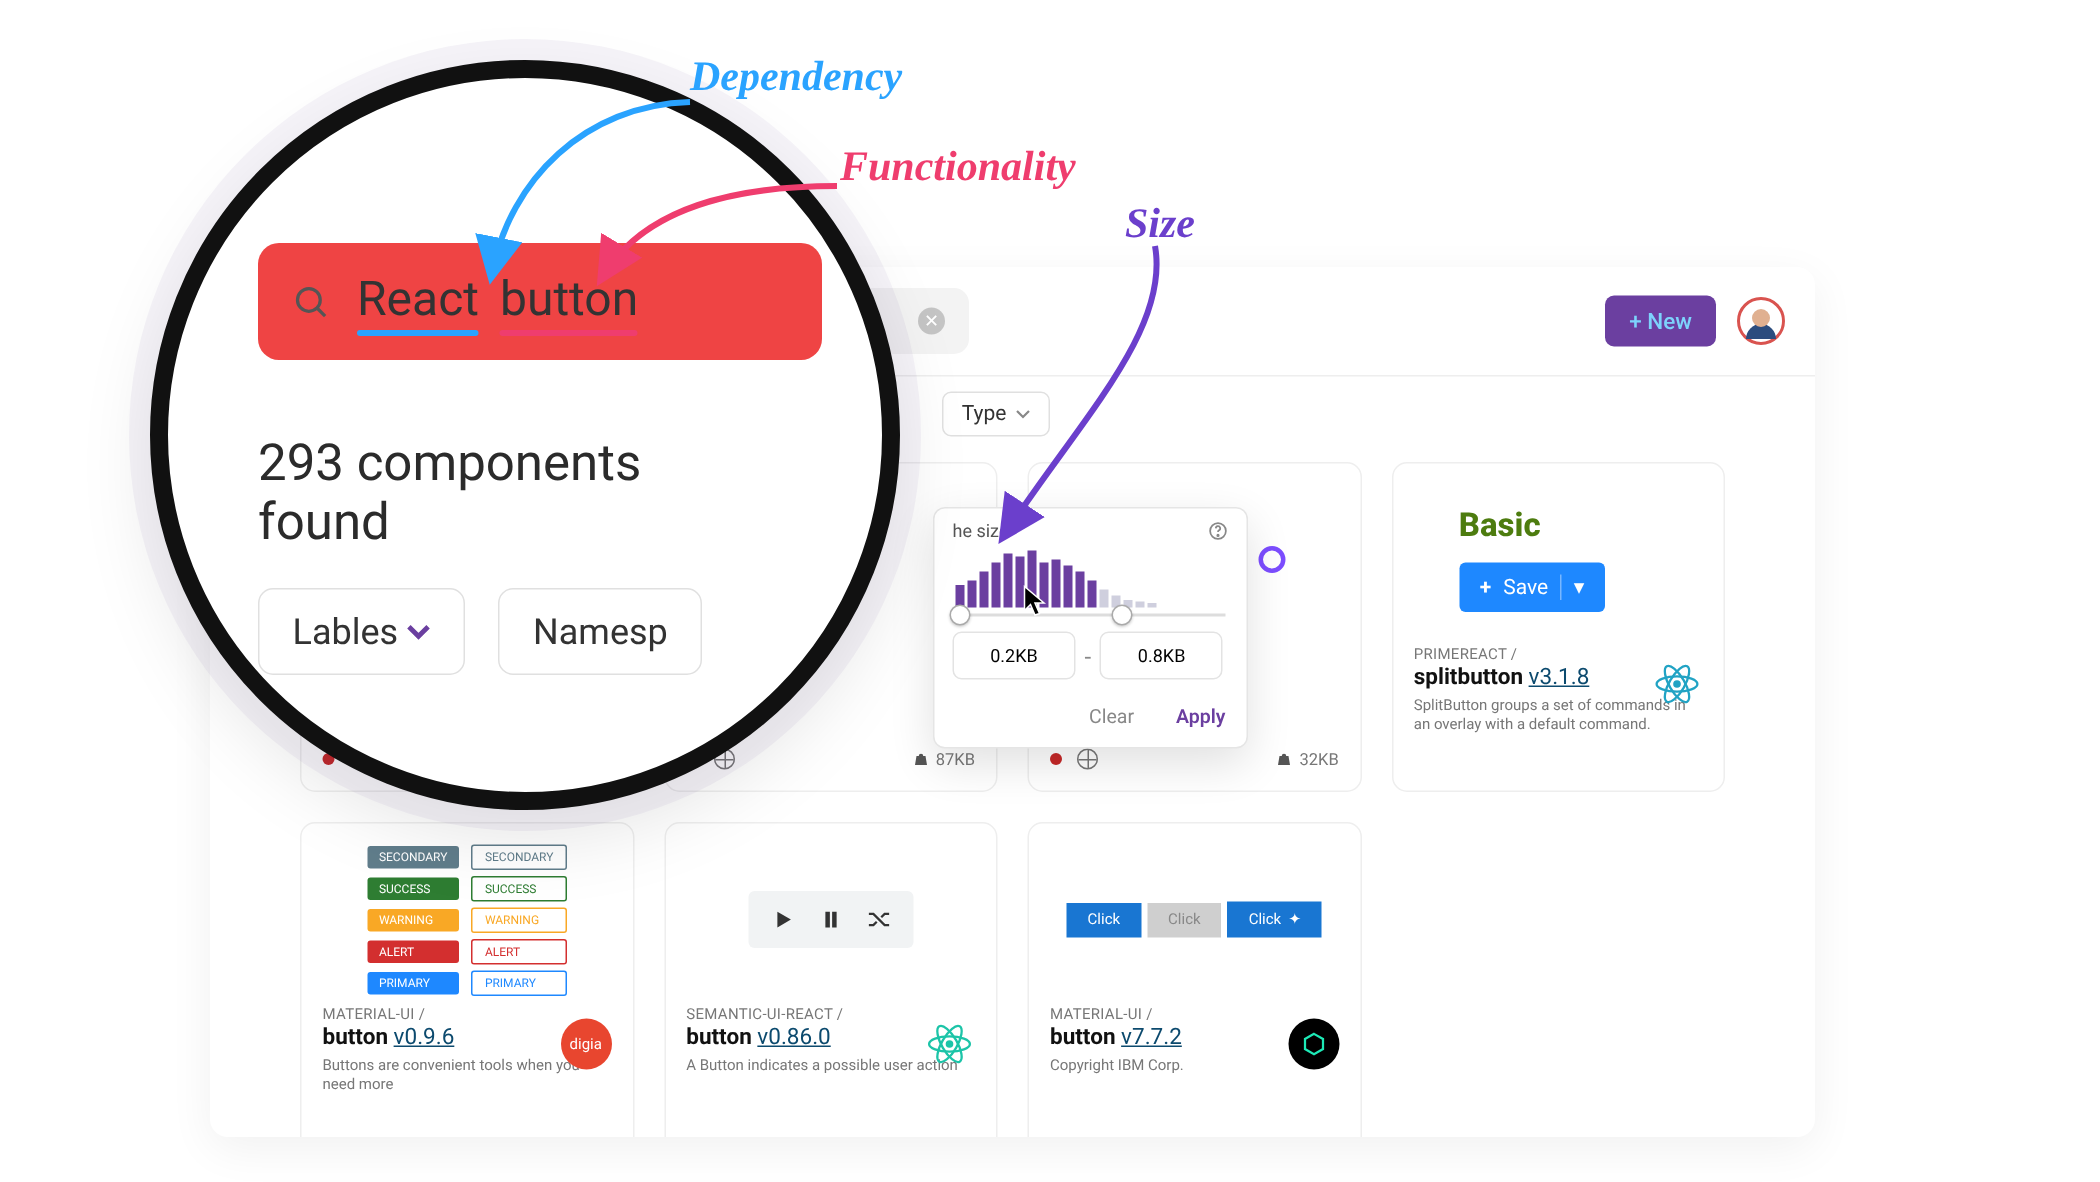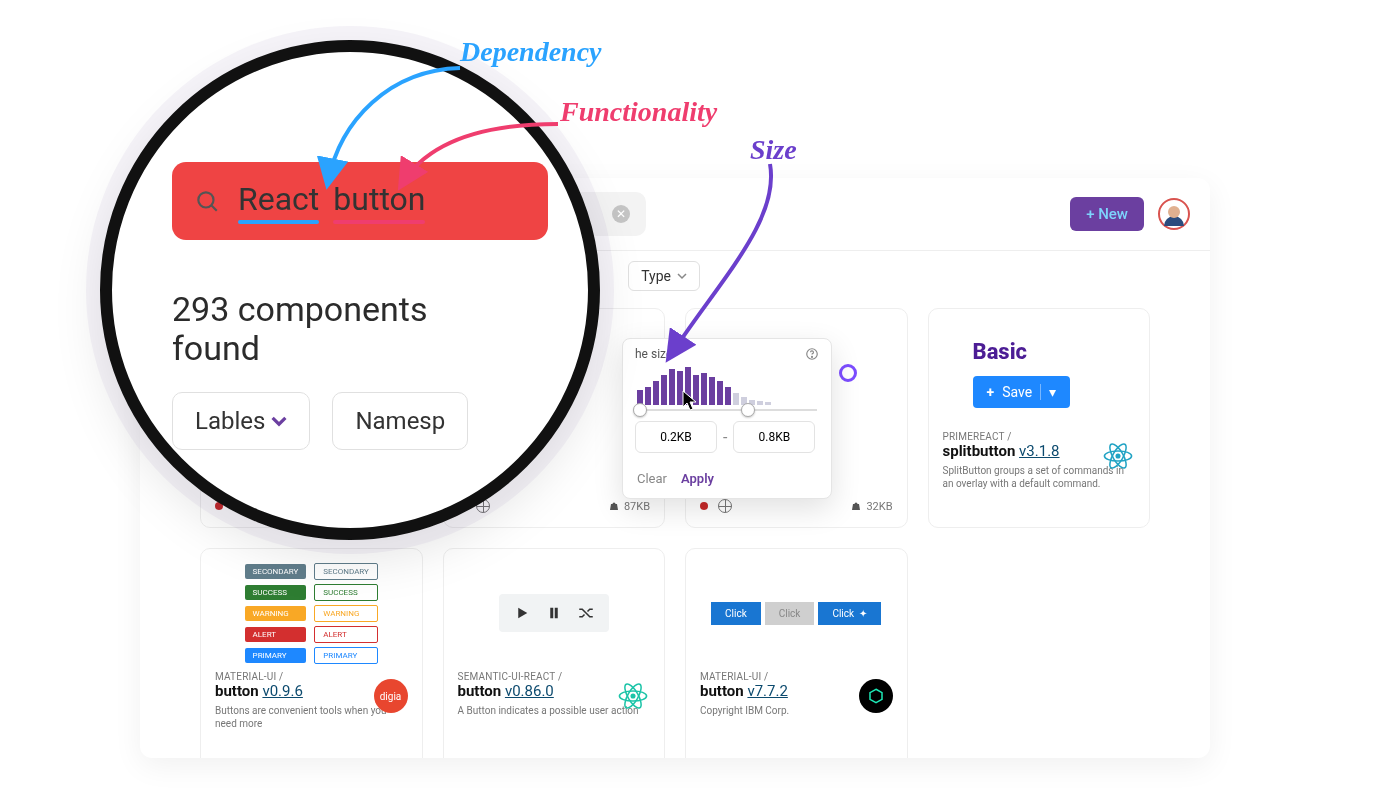--- a/index.html
+++ b/index.html
@@ -32,21 +32,21 @@
   .size-pop .title { padding:8px 12px; font-size:12px; color:#555; display:flex; justify-content:space-between; align-items:center;}
   .size-pop .title svg{width:14px;height:14px;color:#888;}
   .histo { height:40px; display:flex; align-items:flex-end; gap:2px; padding:0 14px 4px; }
   .histo span { width:6px; background:#6b3fa0; display:block; }
   .range-line { height:2px; background:#ddd; margin:0 14px; position:relative; }
   .handle { position:absolute; top:-6px; width:14px; height:14px; border-radius:50%; background:#fff; border:1px solid #aaa; box-shadow:0 1px 2px rgba(0,0,0,.2);}
   .handle.left{ left:-4px;} .handle.right{ left:104px;}
   .size-inputs { display:flex; align-items:center; gap:6px; padding:10px 12px; }
   .size-inputs input { width:82px; border:1px solid #e3e3e3; border-radius:6px; padding:8px; font-size:12px; text-align:center;}
   .size-inputs .dash{ color:#888;}
-  .size-actions { display:flex; gap:14px; padding:8px 14px 12px; font-size:13px;}
+  .size-actions { display:flex; justify-content:flex-end; gap:28px; padding:8px 14px 12px; font-size:13px;}
   .size-actions .clear{ color:#888; cursor:pointer;} .size-actions .apply{ color:#6b3fa0; font-weight:600; cursor:pointer;}
 
   
   .content { position:absolute; left:60px; top:130px; right:60px; }
 
   
   .grid { display:grid; grid-template-columns:repeat(4, 1fr); gap:20px; }
   .card { background:#fff; border:1px solid #eee; border-radius:10px; padding:14px; min-height:220px; display:flex; flex-direction:column; position:relative; }
   .card .preview { height:100px; display:flex; align-items:center; justify-content:center; gap:10px; flex-wrap:wrap; }
   .card .ns { font-size:10px; letter-spacing:.02em; color:#777; text-transform:uppercase; margin-top:8px;}
@@ -58,21 +58,21 @@
   .globe { width:14px; height:14px; border:1px solid #777; border-radius:50%; position:relative; display:inline-block;}
   .globe::after{content:"";position:absolute;left:6px;top:0;width:1px;height:100%;background:#777;}
   .globe::before{content:"";position:absolute;top:6px;left:0;height:1px;width:100%;background:#777;}
   .wt { margin-left:auto; display:flex; align-items:center; gap:4px;}
   .wt svg{width:12px;height:12px;}
   .brand { position:absolute; right:14px; bottom:54px; width:34px; height:34px; border-radius:50%; display:flex; align-items:center; justify-content:center; font-size:10px; color:#fff; }
 
   
   .btn-outline{ border:1.5px solid #7c4dff; color:#7c4dff; background:#fff; border-radius:20px; padding:8px 18px; font-size:14px;}
   .ring{ width:18px;height:18px;border:3px solid #7c4dff;border-radius:50%;}
-  .basic-title{ font-size:22px; font-weight:800; color:#4c1d95; align-self:flex-start; padding-left:30px;}
+  .basic-title{ font-size:22px; font-weight:800; color:#4d7c0f; align-self:flex-start; padding-left:30px;}
   .save-btn{ background:#1e88ff; color:#fff; border:none; border-radius:4px; padding:8px 14px; font-size:14px; display:flex; align-items:center; gap:8px;}
   .save-btn .chev{ padding-left:8px; border-left:1px solid rgba(255,255,255,.4);}
   
   .pill{ font-size:8px; padding:3px 8px; border-radius:2px; color:#fff; display:inline-block;}
   .media-box{ background:#f1f3f4; border-radius:4px; padding:10px 14px; display:flex; gap:14px;}
   .media-box svg{ width:18px;height:18px;}
   .ibm-btn{ background:#1976d2;color:#fff;font-size:10px;padding:6px 14px;border:none;}
   .ibm-btn.dis{ background:#cfcfcf;color:#888;}
   .semicircle{width:34px;height:34px;border-radius:50%;background:#000;display:flex;align-items:center;justify-content:center;}
   .semicircle svg{width:18px;height:18px;color:#1de9b6;}

